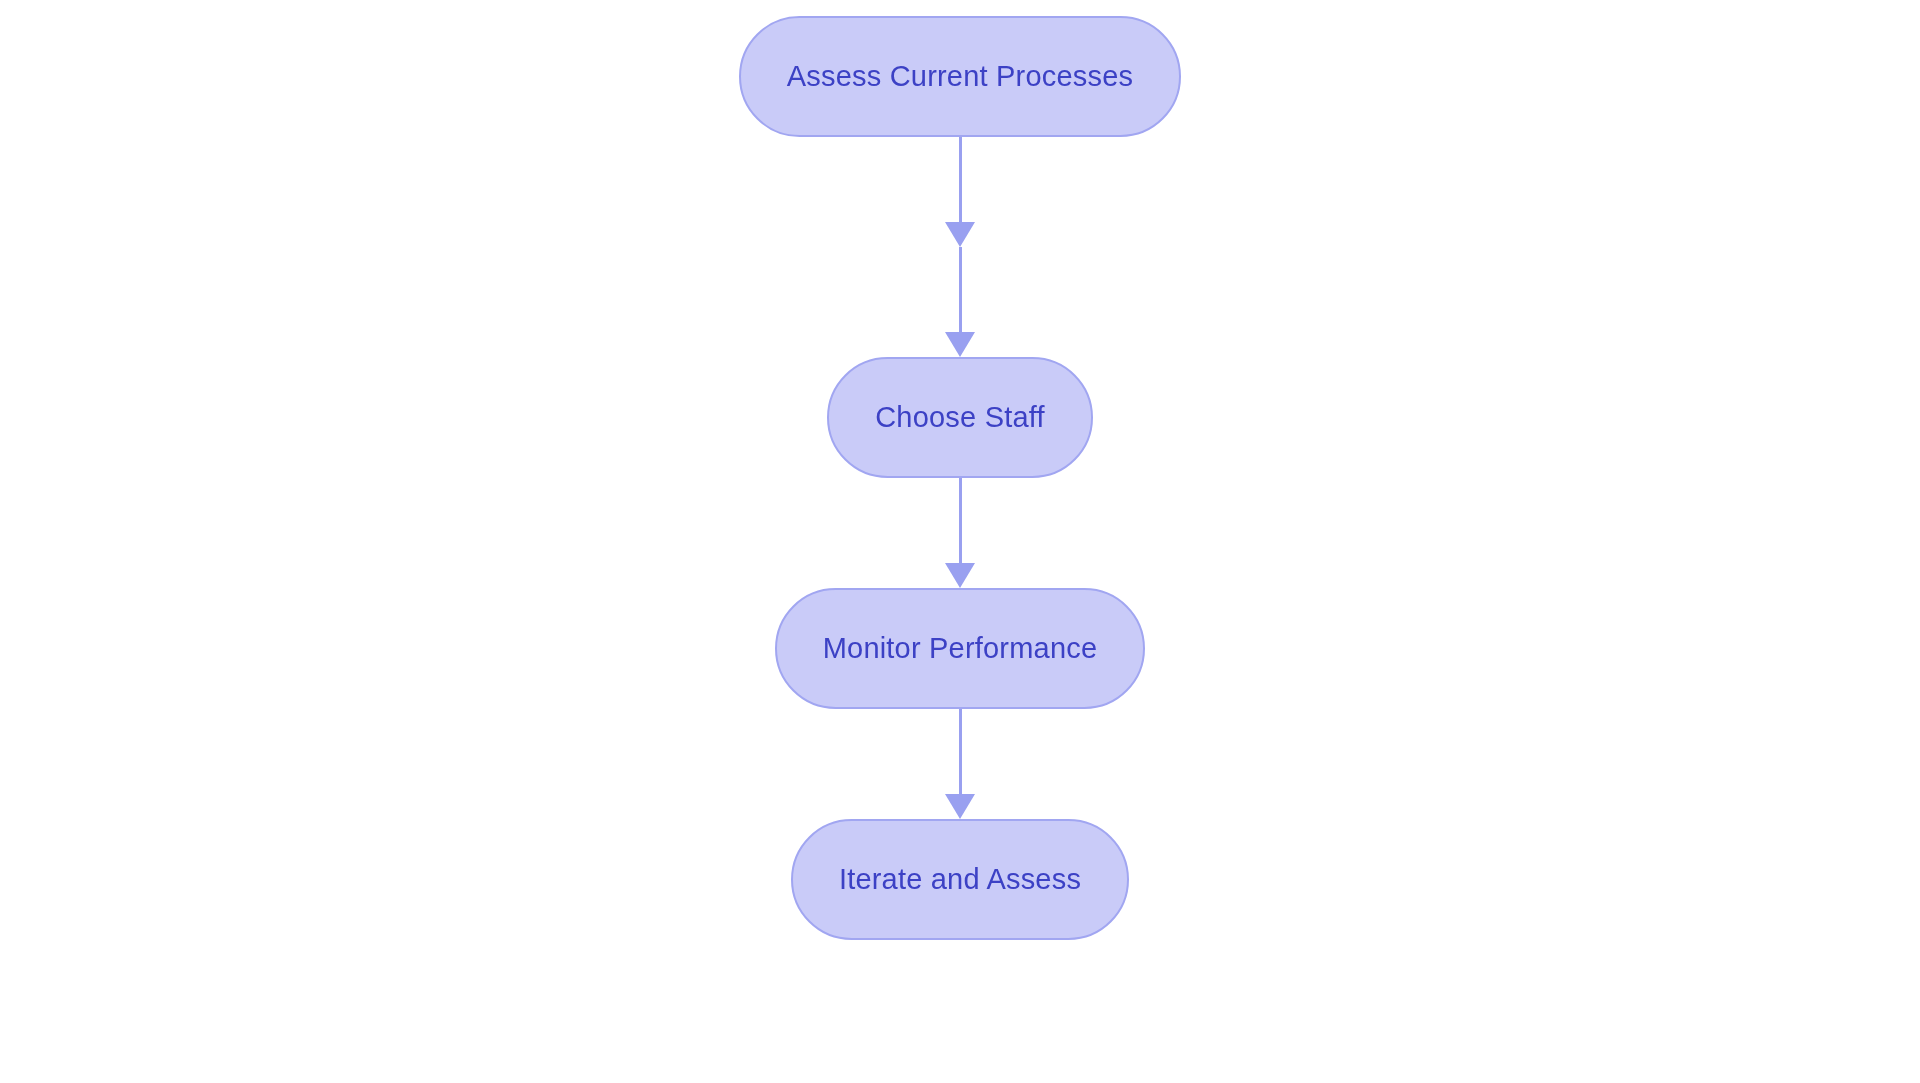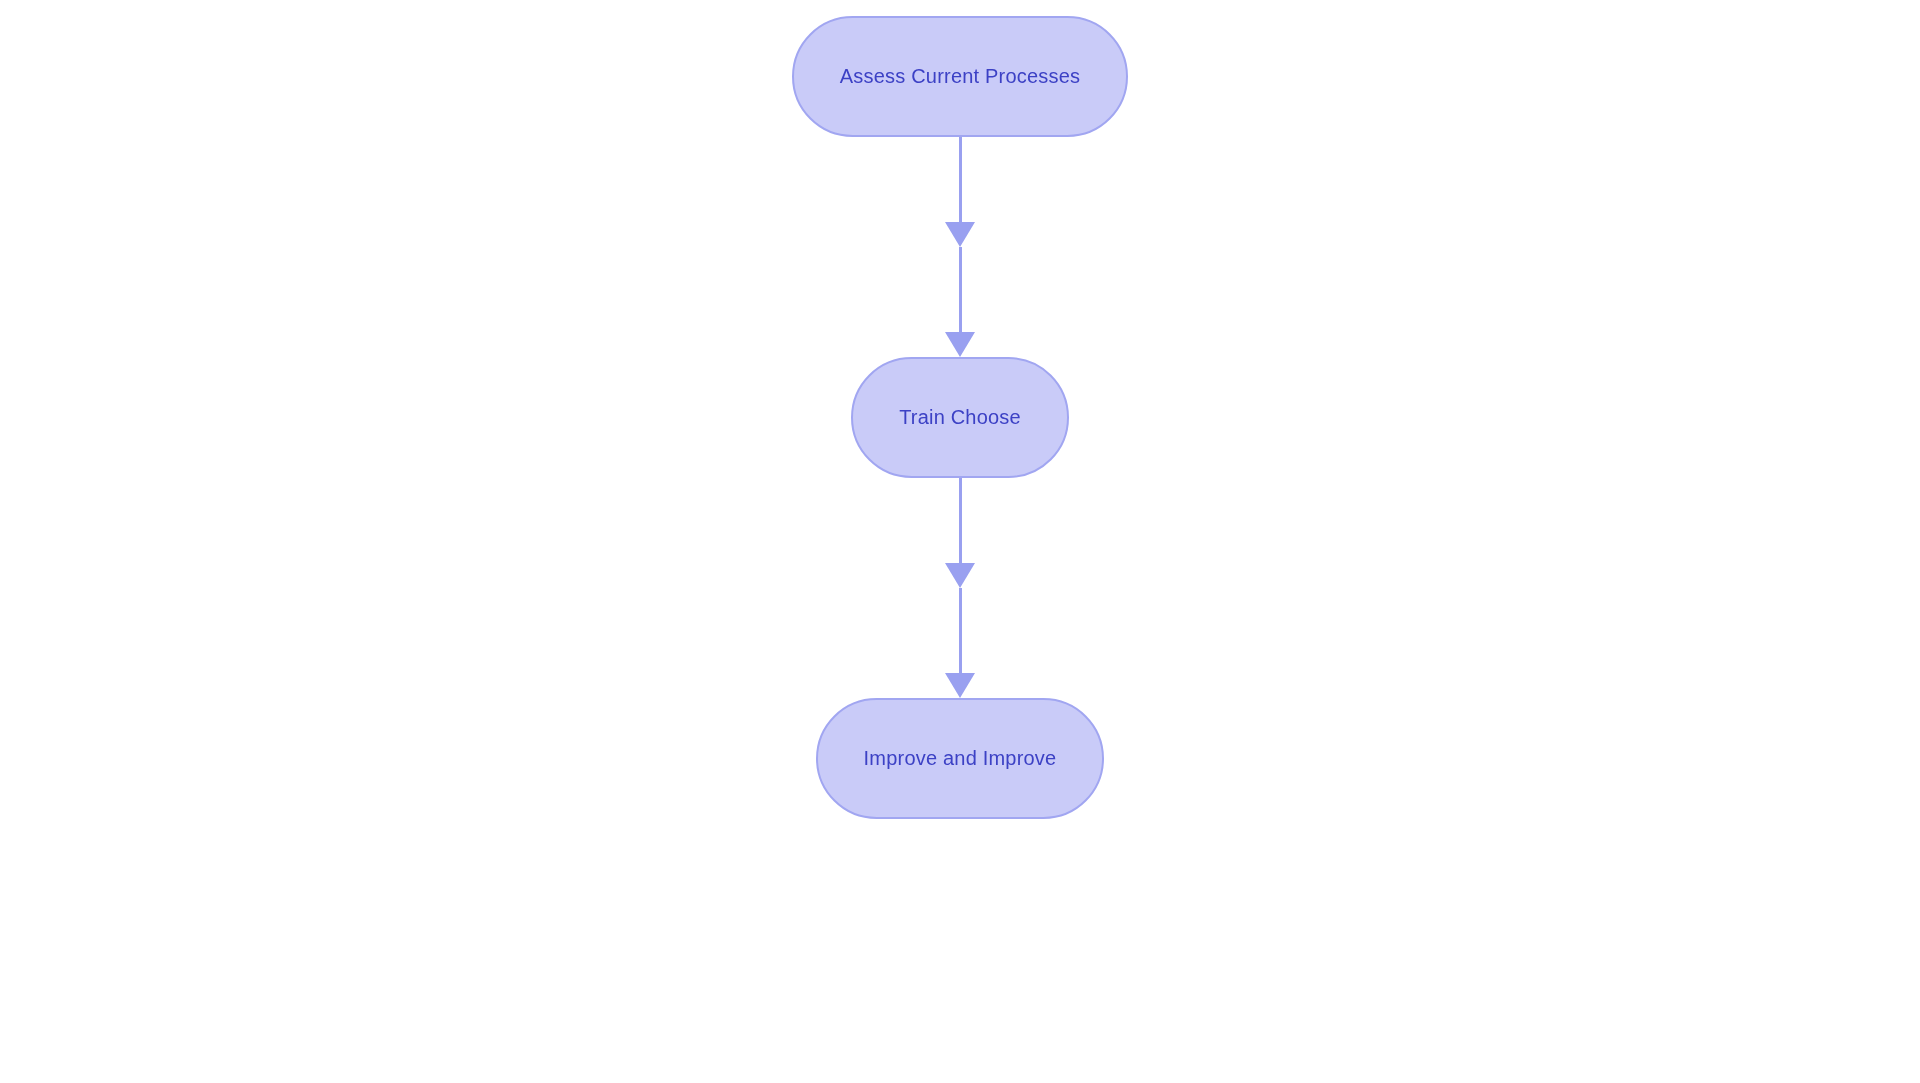--- a/index.html
+++ b/index.html
@@ -25,21 +25,21 @@
     align-items: center;
     padding-top: 16px;
   }
   .flow-node {
     height: 121px;
     min-height: 121px;
     border-radius: 60.5px;
     background: var(--node_fill);
     border: 2px solid var(--node_border);
     color: var(--text_color);
-    font-size: 20px;
+    font-size: 29px;
     letter-spacing: 0.2px;
     display: flex;
     align-items: center;
     justify-content: center;
     padding: 0 46px;
     white-space: nowrap;
   }
   .flow-arrow {
     height: 110px;
     min-height: 110px;
@@ -75,31 +75,34 @@
     <div class="head"></div>
   </div>
 
 
   <div class="flow-arrow">
     <div class="line"></div>
     <div class="head"></div>
   </div>
 
   <div class="flow-node">
-    <span>Train Choose</span>
+    <span>Choose Staff</span>
   </div>
 
   <div class="flow-arrow">
     <div class="line"></div>
     <div class="head"></div>
   </div>
 
+  <div class="flow-node">
+    <span>Monitor Performance</span>
+  </div>
 
   <div class="flow-arrow">
     <div class="line"></div>
     <div class="head"></div>
   </div>
 
   <div class="flow-node">
-    <span>Improve and Improve</span>
+    <span>Iterate and Assess</span>
   </div>
 
 </div>
 
 </body></html>

